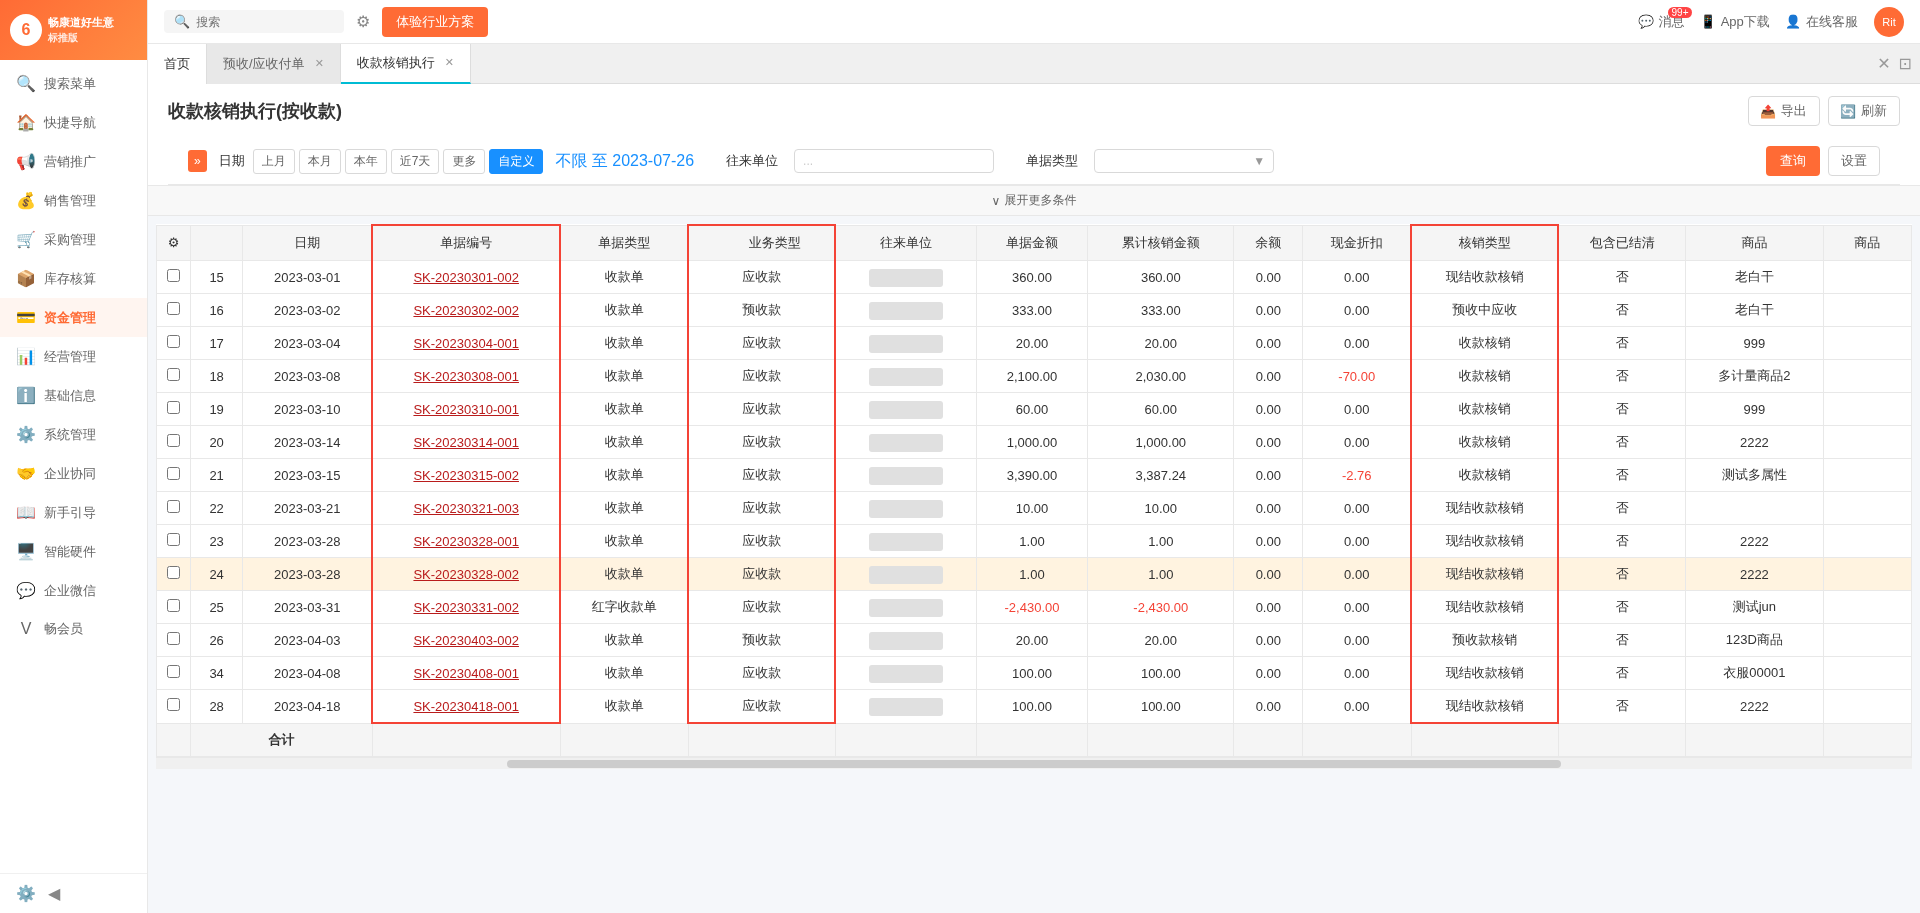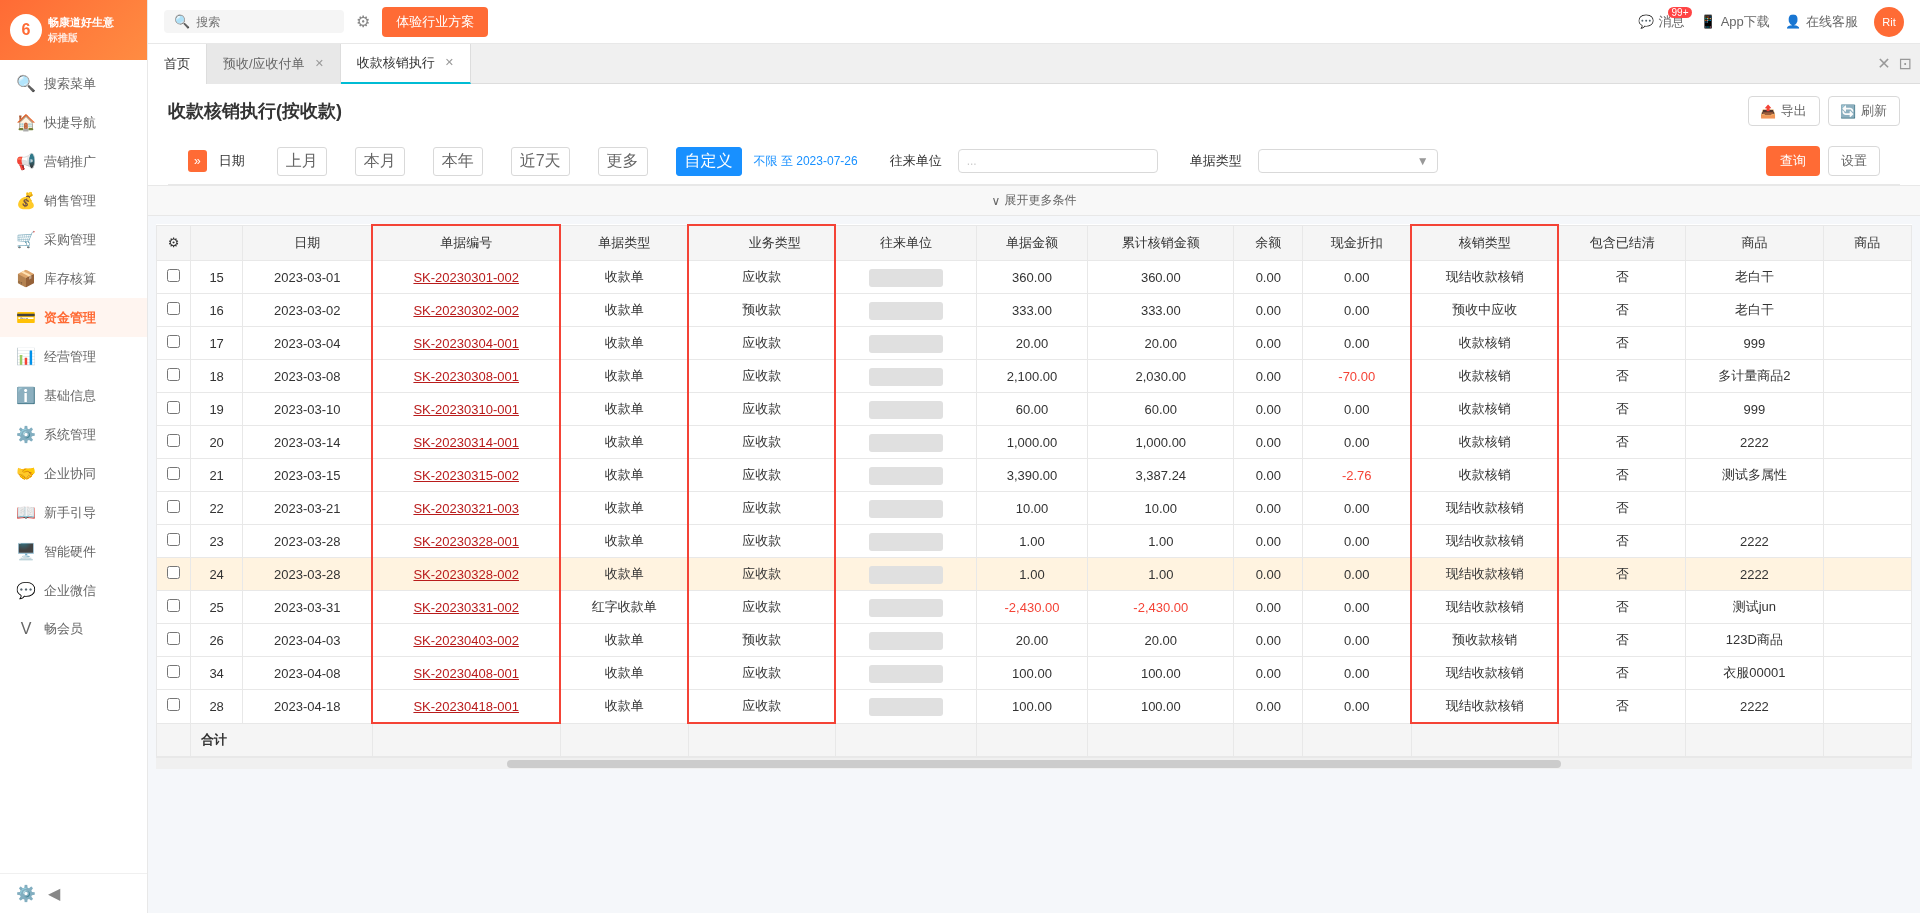--- a/index.html
+++ b/index.html
@@ -44,21 +44,21 @@
     .content-title { font-size: 18px; font-weight: bold; color: #333; }
     .header-actions { display: flex; gap: 8px; }
     .btn-outline { border: 1px solid #d9d9d9; background: #fff; color: #666; border-radius: 4px; padding: 5px 12px; cursor: pointer; font-size: 13px; display: flex; align-items: center; gap: 4px; }
     .btn-orange { background: #ff6b35; color: #fff; border: none; border-radius: 4px; padding: 5px 14px; cursor: pointer; font-size: 13px; }
 
     
     .filter-bar { background: #fff; padding: 8px 20px; border-bottom: 1px solid #e8e8e8; display: flex; align-items: center; gap: 12px; flex-wrap: wrap; }
     .filter-section { display: flex; align-items: center; gap: 8px; }
     .filter-label { color: #333; font-size: 13px; white-space: nowrap; }
     .filter-btns { display: flex; gap: 4px; }
-    .filter-btn { padding: 3px 8px; border: 1px solid #d9d9d9; background: #fff; border-radius: 3px; cursor: pointer; font-size: 16px; color: #666; margin-left: 24px; }
+    .filter-btn { padding: 3px 8px; border: 1px solid #d9d9d9; background: #fff; border-radius: 3px; cursor: pointer; font-size: 12px; color: #666; }
     .filter-btn.custom { background: #1890ff; color: #fff; border-color: #1890ff; }
     .filter-input { border: 1px solid #d9d9d9; border-radius: 4px; padding: 4px 8px; font-size: 12px; color: #999; min-width: 160px; display: flex; align-items: center; justify-content: space-between; cursor: pointer; }
     .filter-select { border: 1px solid #d9d9d9; border-radius: 4px; padding: 4px 8px; font-size: 12px; color: #999; min-width: 120px; display: flex; align-items: center; justify-content: space-between; cursor: pointer; }
     .expand-btn { display: flex; align-items: center; gap: 4px; color: #666; font-size: 12px; cursor: pointer; border: none; background: none; }
     .expand-bar { background: #f8f8f8; padding: 6px 20px; border-bottom: 1px solid #e8e8e8; display: flex; justify-content: center; }
 
     
     .table-area { flex: 1; overflow: auto; padding: 8px; }
     .data-table { width: 100%; border-collapse: collapse; background: #fff; font-size: 13px; }
     .data-table th { background: #f5f5f5; padding: 8px 10px; text-align: center; border: 1px solid #e8e8e8; color: #333; font-weight: 500; white-space: nowrap; }
@@ -219,21 +219,21 @@
         <div class="filter-section">
           <span class="filter-label">日期</span>
           <div class="filter-btns">
             <button class="filter-btn">上月</button>
             <button class="filter-btn">本月</button>
             <button class="filter-btn">本年</button>
             <button class="filter-btn">近7天</button>
             <button class="filter-btn">更多</button>
             <button class="filter-btn custom">自定义</button>
           </div>
-          <div style="color:#1890ff;font-size:12px;margin-left:4px;">不限 至 2023-07-26</div>
+          <div style="color:#1890ff;font-size:16px;margin-left:4px;">不限 至 2023-07-26</div>
         </div>
         <div class="filter-section" style="margin-left:20px;">
           <span class="filter-label">往来单位</span>
           <div class="filter-input" style="width:200px;margin-left:8px;">
             <span style="color:#ccc;">...</span>
           </div>
         </div>
         <div class="filter-section" style="margin-left:20px;">
           <span class="filter-label">单据类型</span>
           <div class="filter-select" style="width:180px;margin-left:8px;">
@@ -513,21 +513,21 @@
       <td style="">100.00</td>
       <td>0.00</td>
       <td style="">0.00</td>
       <td style="border-left:2px solid #f44336;border-right:2px solid #f44336;border-bottom:2px solid #f44336;">现结收款核销</td>
       <td>否</td>
       <td>2222</td>
       <td style="min-width:60px;"></td>
     </tr>
             <tr class="total-row">
     <td></td>
-    <td colspan="2" style="text-align:left;font-weight:bold;">合计</td>
+    <td colspan="2" style="text-align:center;font-weight:bold;">合计</td>
     <td></td>
     <td></td>
     <td></td>
     <td></td>
     <td></td>
     <td></td>
     <td></td>
     <td></td>
     <td></td>
     <td></td>

